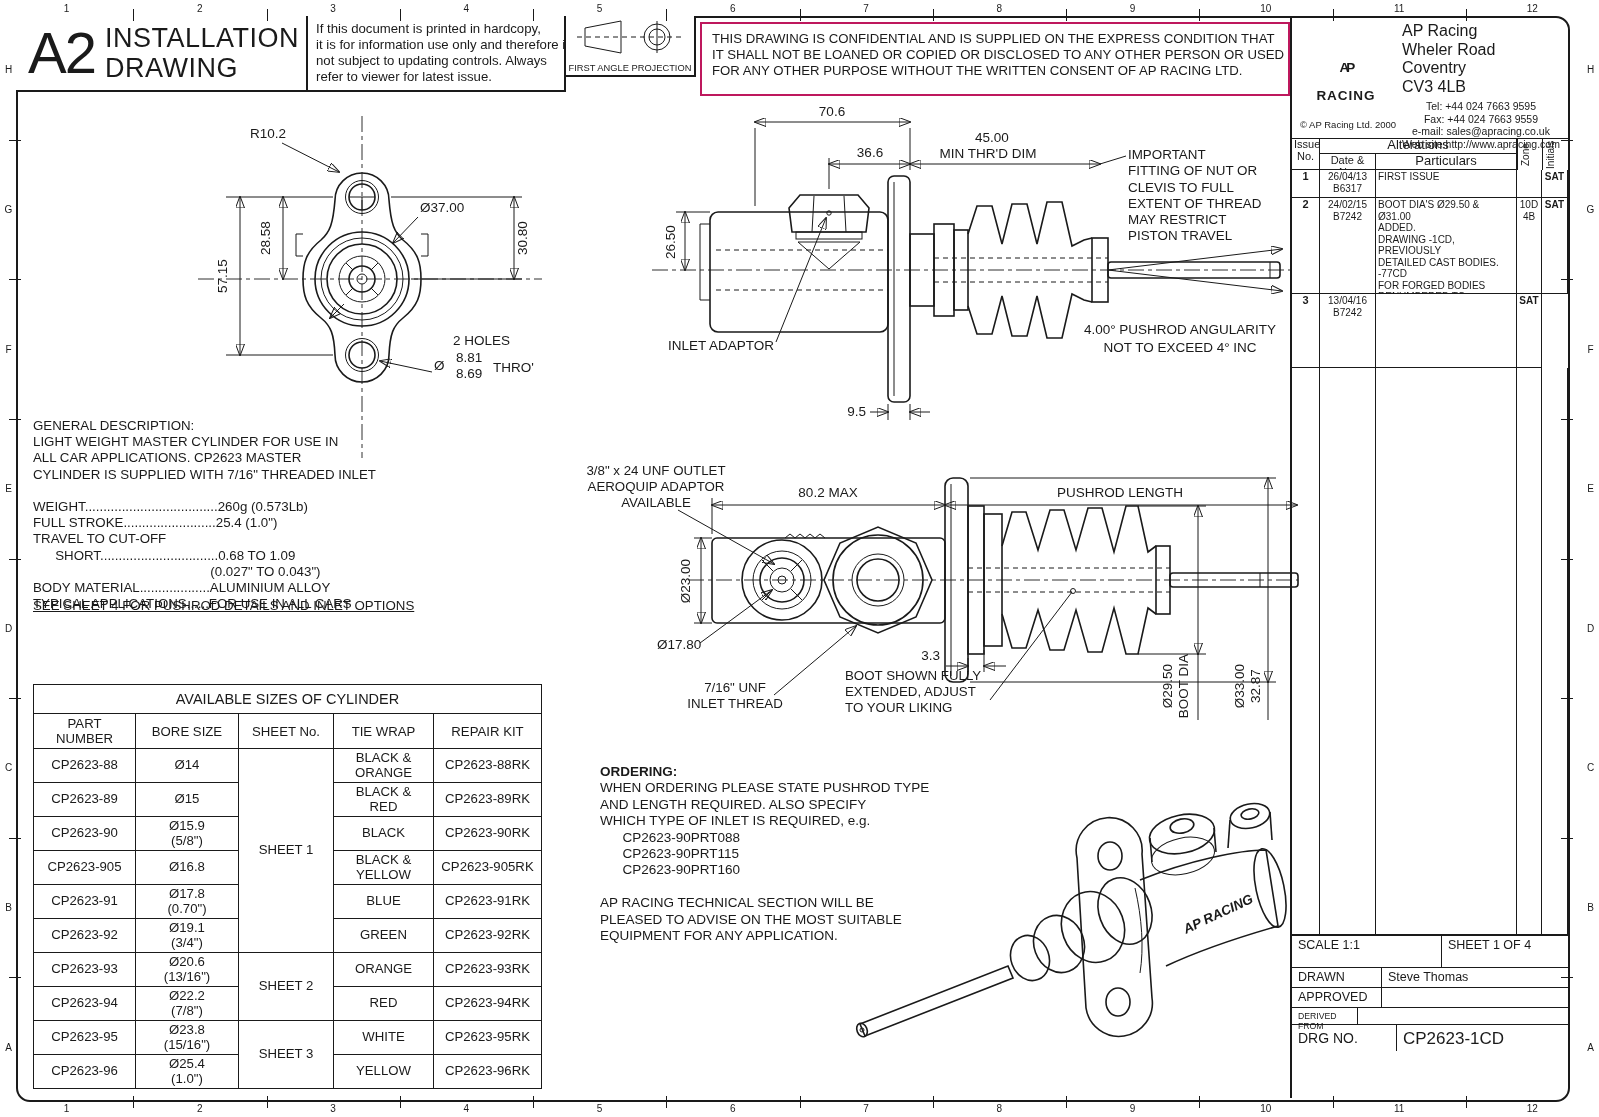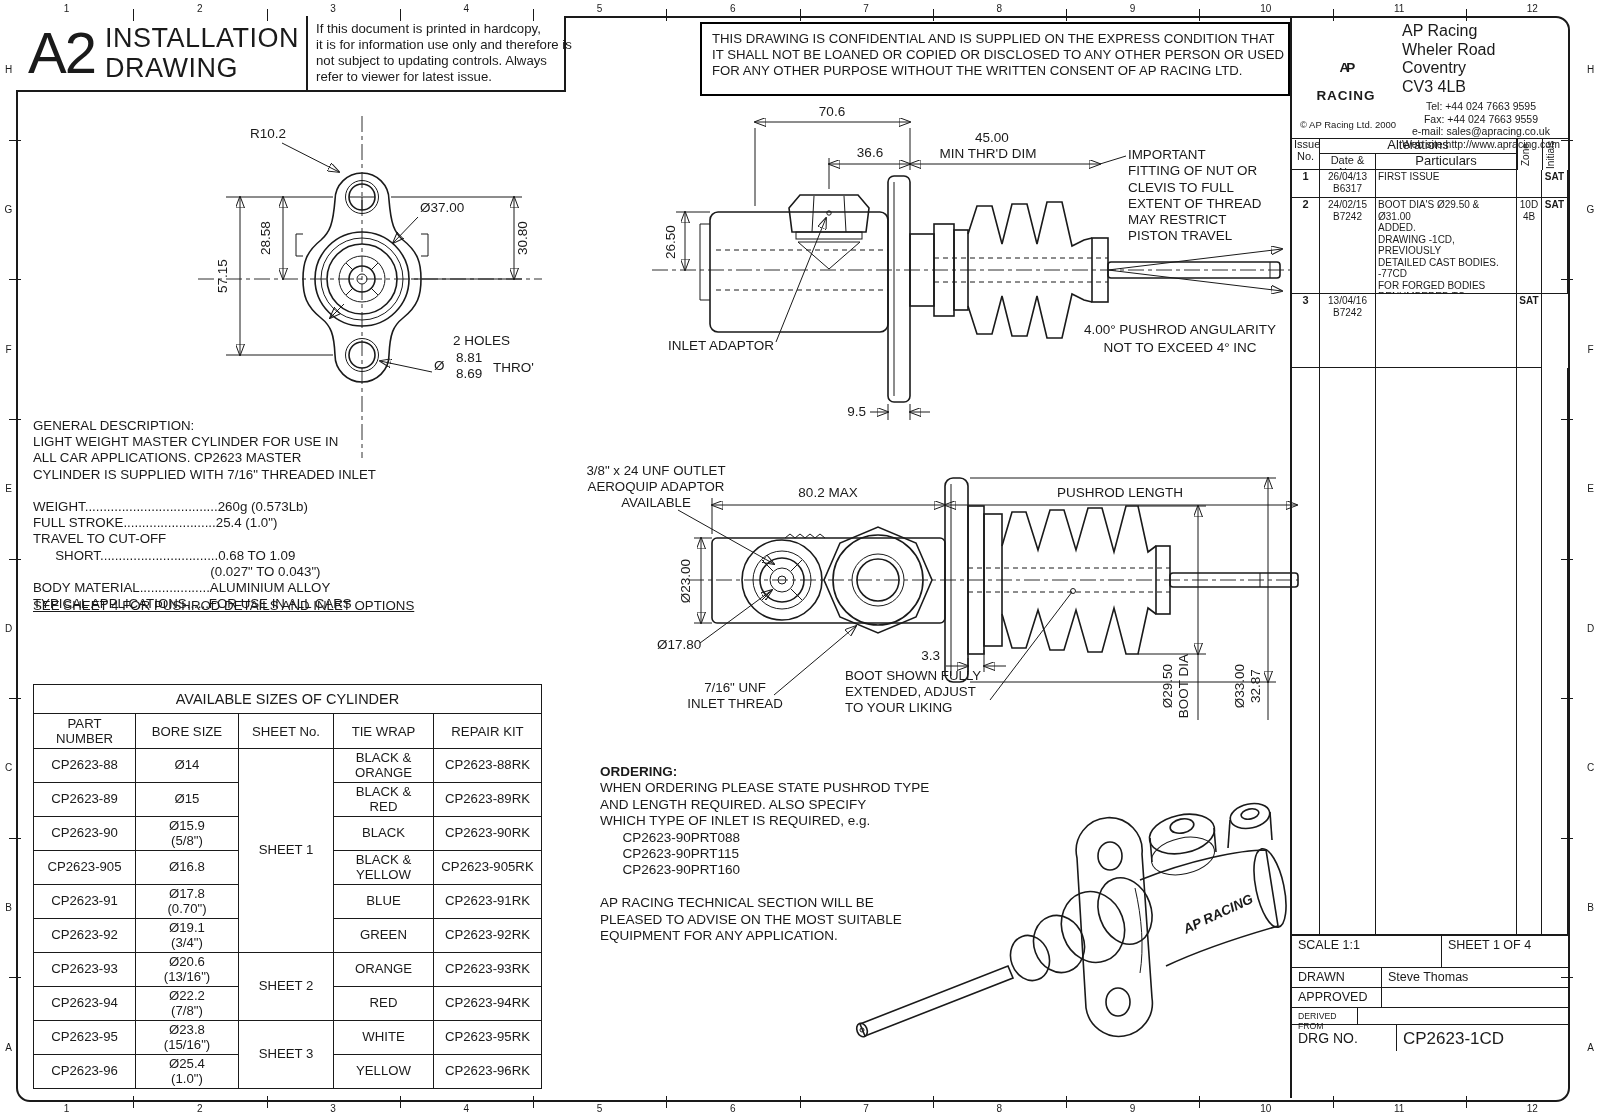--- a/index.html
+++ b/index.html
@@ -6,21 +6,21 @@
   .sheet{position:relative;width:1599px;height:1117px;background:#fff;font-family:"Liberation Sans",sans-serif;color:#1a1a1a;overflow:hidden;}
   .abs{position:absolute;}
   .frame{left:16px;top:16px;width:1550px;height:1082px;border:2px solid #1a1a1a;border-radius:14px;}
   .hdrbox{box-sizing:border-box;background:#fff;}
   .a2box{left:16px;top:16px;width:292px;height:76px;border-right:2px solid #1a1a1a;border-bottom:2px solid #1a1a1a;display:flex;align-items:center;}
   .a2{font-size:58px;line-height:64px;margin:0 10px 0 12px;letter-spacing:-2px;}
   .doctype{font-size:27px;line-height:30px;letter-spacing:0.5px;}
   .notebox{left:308px;top:16px;width:258px;height:76px;border-right:2px solid #1a1a1a;border-bottom:2px solid #1a1a1a;font-size:13.2px;line-height:16px;padding:5px 8px;box-sizing:border-box;}
   .projbox{left:566px;top:16px;width:130px;height:61px;border-right:2px solid #1a1a1a;border-bottom:2px solid #1a1a1a;text-align:center;box-sizing:border-box;}
   .projlabel{font-size:9.3px;margin-top:1px;}
-  .confbox{left:700px;top:22px;width:590px;height:74px;border:2px solid #000000;font-size:13.2px;line-height:15.8px;padding:7px 10px;box-sizing:border-box;}
+  .confbox{left:700px;top:22px;width:590px;height:74px;border:2px solid #be185d;font-size:13.2px;line-height:15.8px;padding:7px 10px;box-sizing:border-box;}
   .panel{left:1290px;top:16px;width:278px;height:1082px;border-left:2px solid #1a1a1a;box-sizing:border-box;}
   .logorow{position:absolute;left:0;top:0;width:276px;height:122px;border-bottom:1.5px solid #1a1a1a;}
   .addr{position:absolute;left:110px;top:6px;font-size:16px;line-height:18.5px;}
   .contact{font-size:10.5px;line-height:12.5px;margin-top:4px;text-align:center;}
   .copyright{position:absolute;left:8px;top:103px;font-size:9.5px;}
   .alt{position:absolute;left:0;top:122px;width:276px;height:797px;display:grid;grid-template-columns:28px 56px 141px 25px 26px;grid-template-rows:16px 16px 28px 96px 74px 1fr;box-sizing:border-box;}
   .alt>div{border-right:1px solid #1a1a1a;border-bottom:1px solid #1a1a1a;font-size:10px;line-height:11.5px;overflow:hidden;box-sizing:border-box;padding:1px 2px;}
   .alt .c{text-align:center;}
   .alt .hd{font-size:11px;}
   .alt .big{font-size:13px;}
@@ -66,20 +66,30 @@
       <div>INSTALLATION</div>
       <div>DRAWING</div>
     </div>
   </div>
 
   <div class="abs hdrbox notebox pre">If this document is printed in hardcopy,
 it is for information use only and therefore is
 not subject to updating controls. Always
 refer to viewer for latest issue.</div>
 
+  <div class="abs hdrbox projbox">
+    <svg width="118" height="42" viewBox="0 0 118 42">
+      <line class="d" x1="6" y1="21" x2="112" y2="21"></line>
+      <polygon class="t" points="14,12 50,5 50,37 14,30"></polygon>
+      <circle class="t" cx="86" cy="21" r="13"></circle>
+      <circle class="t" cx="86" cy="21" r="8"></circle>
+      <line class="t" x1="86" y1="5" x2="86" y2="37"></line>
+    </svg>
+    <div class="projlabel">FIRST ANGLE PROJECTION</div>
+  </div>
 
   <div class="abs confbox pre">THIS DRAWING IS CONFIDENTIAL AND IS SUPPLIED ON THE EXPRESS CONDITION THAT
 IT SHALL NOT BE LOANED OR COPIED OR DISCLOSED TO ANY OTHER PERSON OR USED
 FOR ANY OTHER PURPOSE WITHOUT THE WRITTEN CONSENT OF AP RACING LTD.</div>
 
   <div class="abs panel">
     <div class="logorow">
       <svg class="abs" style="left:2px;top:8px" width="104" height="92" viewBox="0 0 104 92">
         <text x="52" y="48" text-anchor="middle" font-size="50" font-weight="bold" letter-spacing="-3" fill="#fff" stroke="#1a1a1a" stroke-width="1.7">AP</text>
         <text x="52" y="76" text-anchor="middle" font-size="19" font-weight="bold" letter-spacing="1" fill="#fff" stroke="#1a1a1a" stroke-width="1.2">RACING</text>

